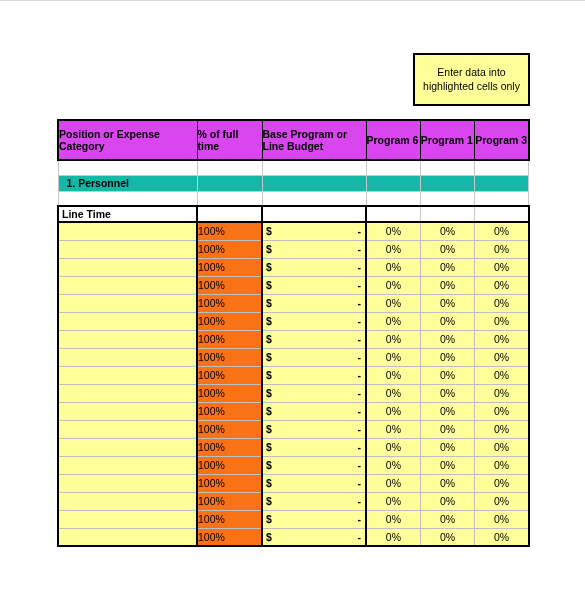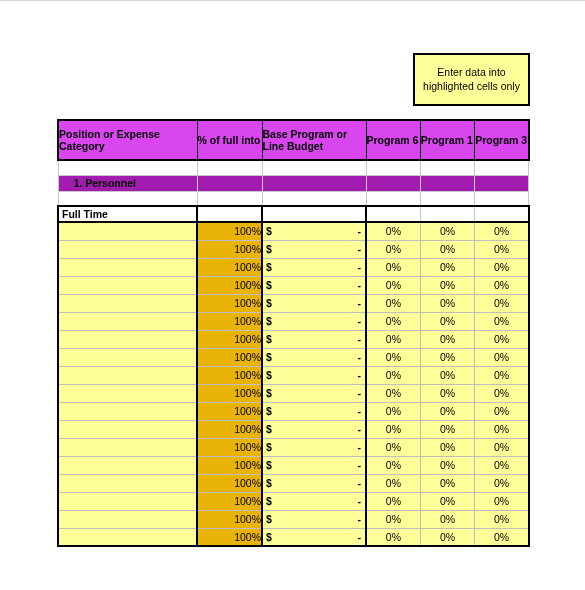--- a/index.html
+++ b/index.html
@@ -78,24 +78,24 @@
     border-right: 1px solid #000000;
     padding: 0 0;
     font-size: 10.5px;
   }
   tr.hdr td.first { border-left: 2px solid #000000; }
   tr.hdr td.last  { border-right: 2px solid #000000; margin-top: 20px; }
 
   
   tr.spacer td { background: #ffffff; height: 15px; }
   tr.section td {
-    background: #a21caf;
+    background: #14b8a6;
     height: 16px;
     font-weight: bold;
-    padding-left: 15px;
+    padding-left: 8px;
     vertical-align: middle;
   }
   tr.subhead td {
     background: #ffffff;
     height: 16px;
     font-weight: bold;
     padding-left: 3px;
     vertical-align: middle;
     border-top: 2px solid #000000;
     border-bottom: 2px solid #000000;
@@ -108,22 +108,22 @@
   tr.data td { height: 18px; vertical-align: middle; }
   td.cell-name {
     background: #ffff99;
     border-left: 2px solid #000000;
     border-right: 2px solid #000000;
     border-top: 1px solid #bfbfbf;
     border-bottom: 1px solid #bfbfbf;
     padding-left: 3px;
   }
   td.cell-pct {
-    background: #eab308;
-    text-align: right;
+    background: #f97316;
+    text-align: left;
     border-left: none;
     border-right: 2px solid #000000;
     border-top: 1px solid #bfbfbf;
     border-bottom: 1px solid #bfbfbf;
   }
   td.cell-base {
     background: #ffff99;
     border-left: none;
     border-right: 2px solid #000000;
     border-top: 1px solid #bfbfbf;
@@ -164,21 +164,21 @@
         <col class="c-pct">
         <col class="c-base">
       <col class="c-prog">
         <col class="c-prog">
         <col class="c-prog">
     </colgroup>
     <tbody>
 
       <tr class="hdr">
         <td class="first">Position or Expense Category</td>
-        <td>% of full into</td>
+        <td>% of full time</td>
         <td>Base Program or Line Budget</td>
         <td>Program 6</td>
         <td>Program 1</td>
         <td class="last">Program 3</td>
       </tr>
 
       <tr class="spacer">
         <td></td>
         <td></td>
         <td></td>
@@ -199,21 +199,21 @@
       <tr class="spacer">
         <td></td>
         <td></td>
         <td></td>
         <td></td>
         <td></td>
         <td></td>
       </tr>
 
       <tr class="subhead">
-        <td class="first sep-r">Full Time</td>
+        <td class="first sep-r">Line Time</td>
         <td class="sep-r"></td>
         <td class="sep-r"></td>
         <td></td>
         <td></td>
         <td class="last"></td>
       </tr>
 
     <tr class="data firstrow">
           <td class="cell-name"></td>
           <td class="cell-pct">100%</td>

